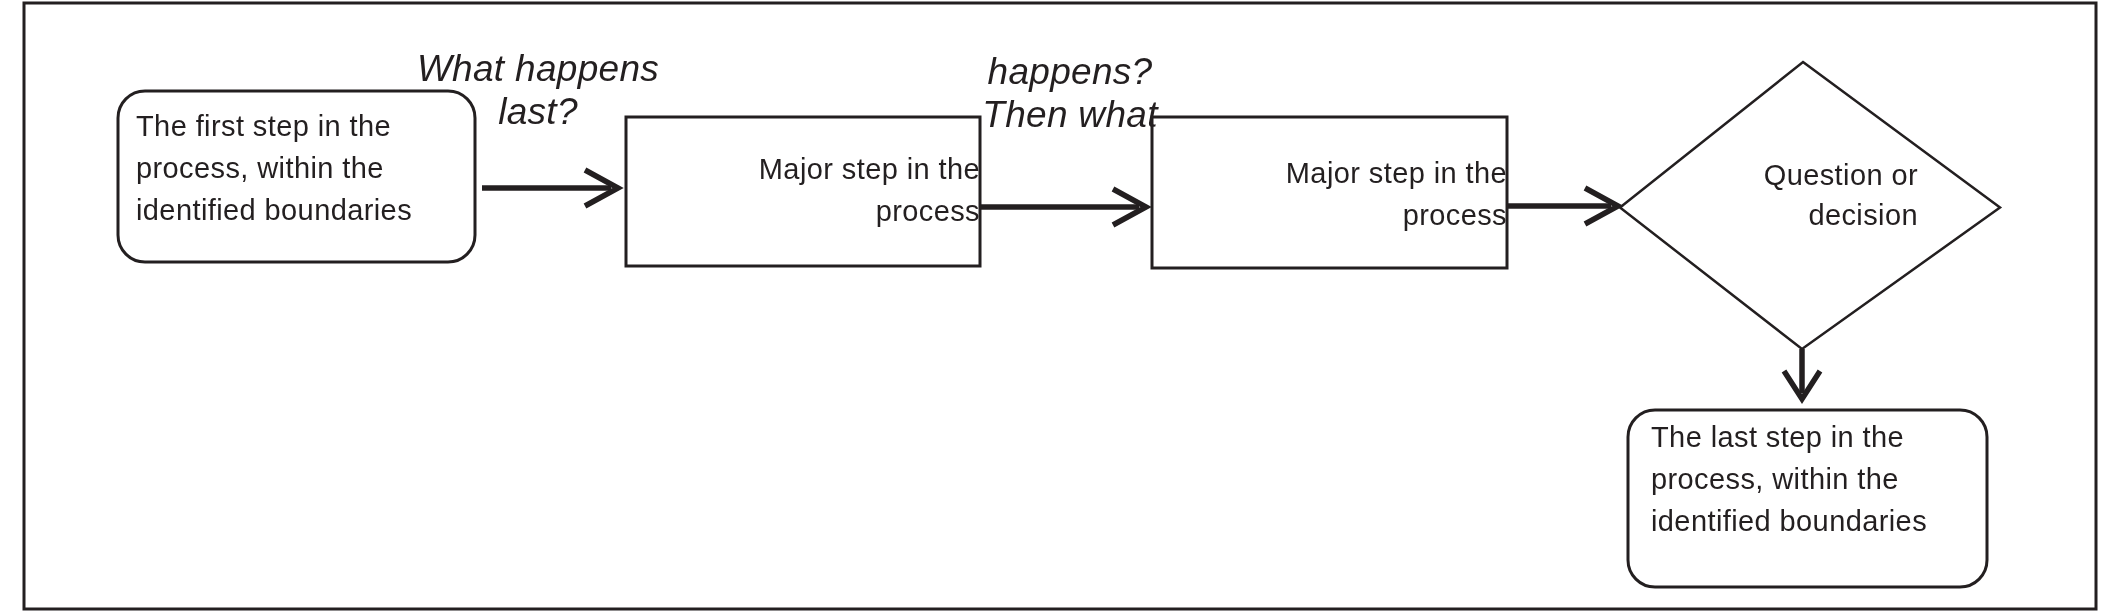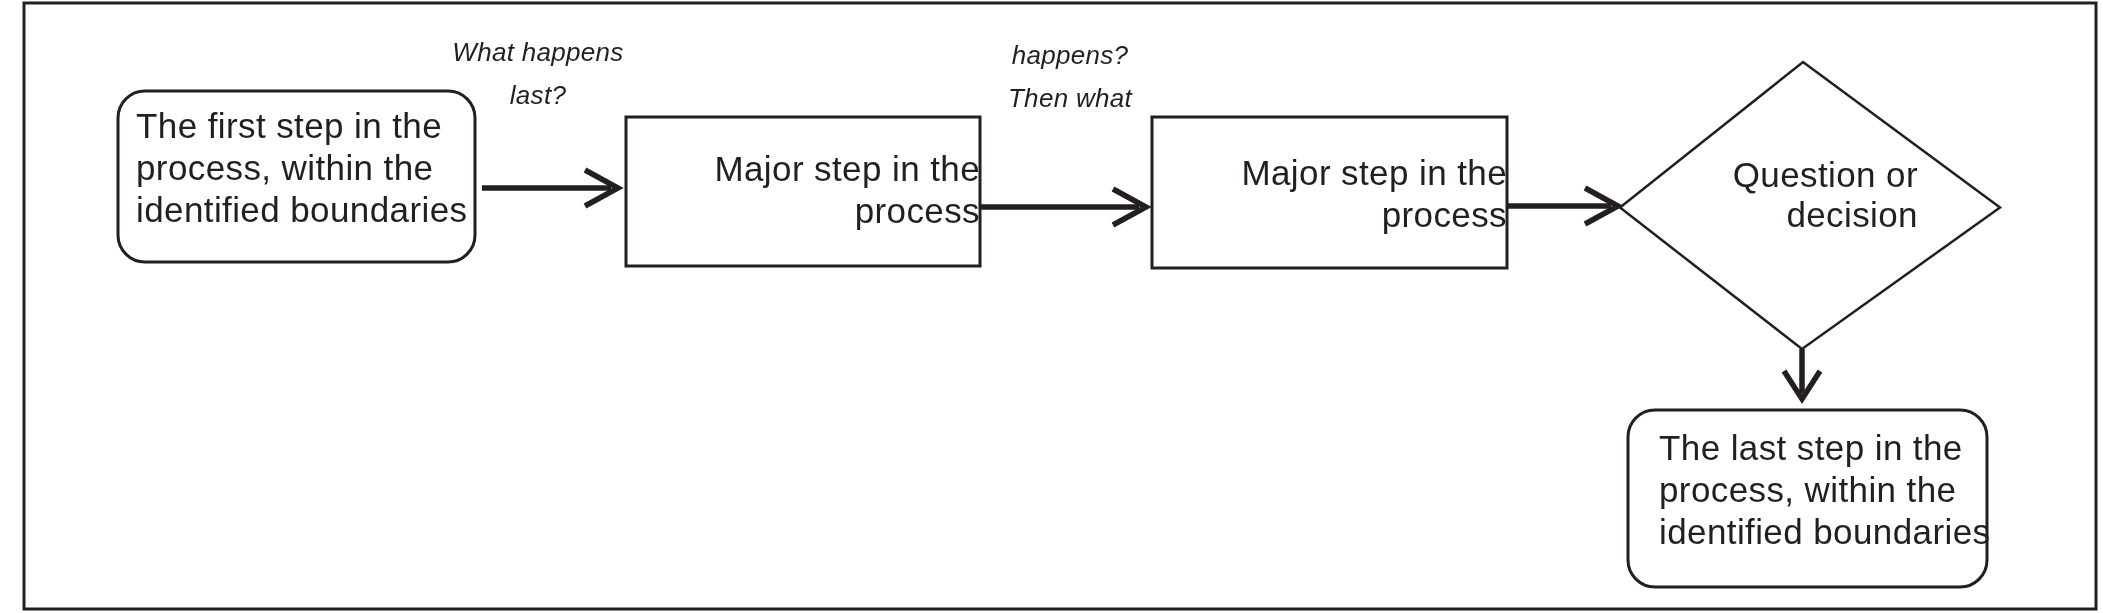--- a/index.html
+++ b/index.html
@@ -18,45 +18,46 @@
   }
   .shapes {
     position: absolute;
     left: 0;
     top: 0;
     width: 2103px;
     height: 613px;
   }
   .node-text {
     position: absolute;
-    font-size: 35px;
+    font-size: 29px;
     line-height: 42px;
     letter-spacing: 0.4px;
   }
   .node-text > div {
     white-space: nowrap;
   }
   .align-left   { text-align: left; }
   .align-center { text-align: right; }
   .annotation {
     position: absolute;
-    font-size: 26px;
+    font-size: 37px;
     line-height: 43px;
     font-style: italic;
     text-align: center;
     letter-spacing: 0.3px;
+    margin-top: 16px;
   }
   .annotation > div { white-space: nowrap; }
 
   
   #start-text    { left: 136px;  top: 105px; width: 330px; }
   #step-a-text   { left: 626px;  top: 148px; width: 354px; }
   #step-b-text   { left: 1152px; top: 152px; width: 355px; }
   #decision-text { left: 1688px; top: 155px; width: 230px; line-height: 40px; }
-  #end-text      { left: 1651px; top: 427px; width: 330px; margin-left: 8px; }
+  #end-text      { left: 1651px; top: 416px; width: 330px; }
   #annotation-1  { left: 398px;  top: 31px;  width: 280px; }
   #annotation-2  { left: 930px;  top: 34px;  width: 280px; }
 </style>
 </head>
 <body>
 
 <div class="canvas">
 
   <svg class="shapes" viewBox="0 0 2103 613" xmlns="http://www.w3.org/2000/svg">
 

